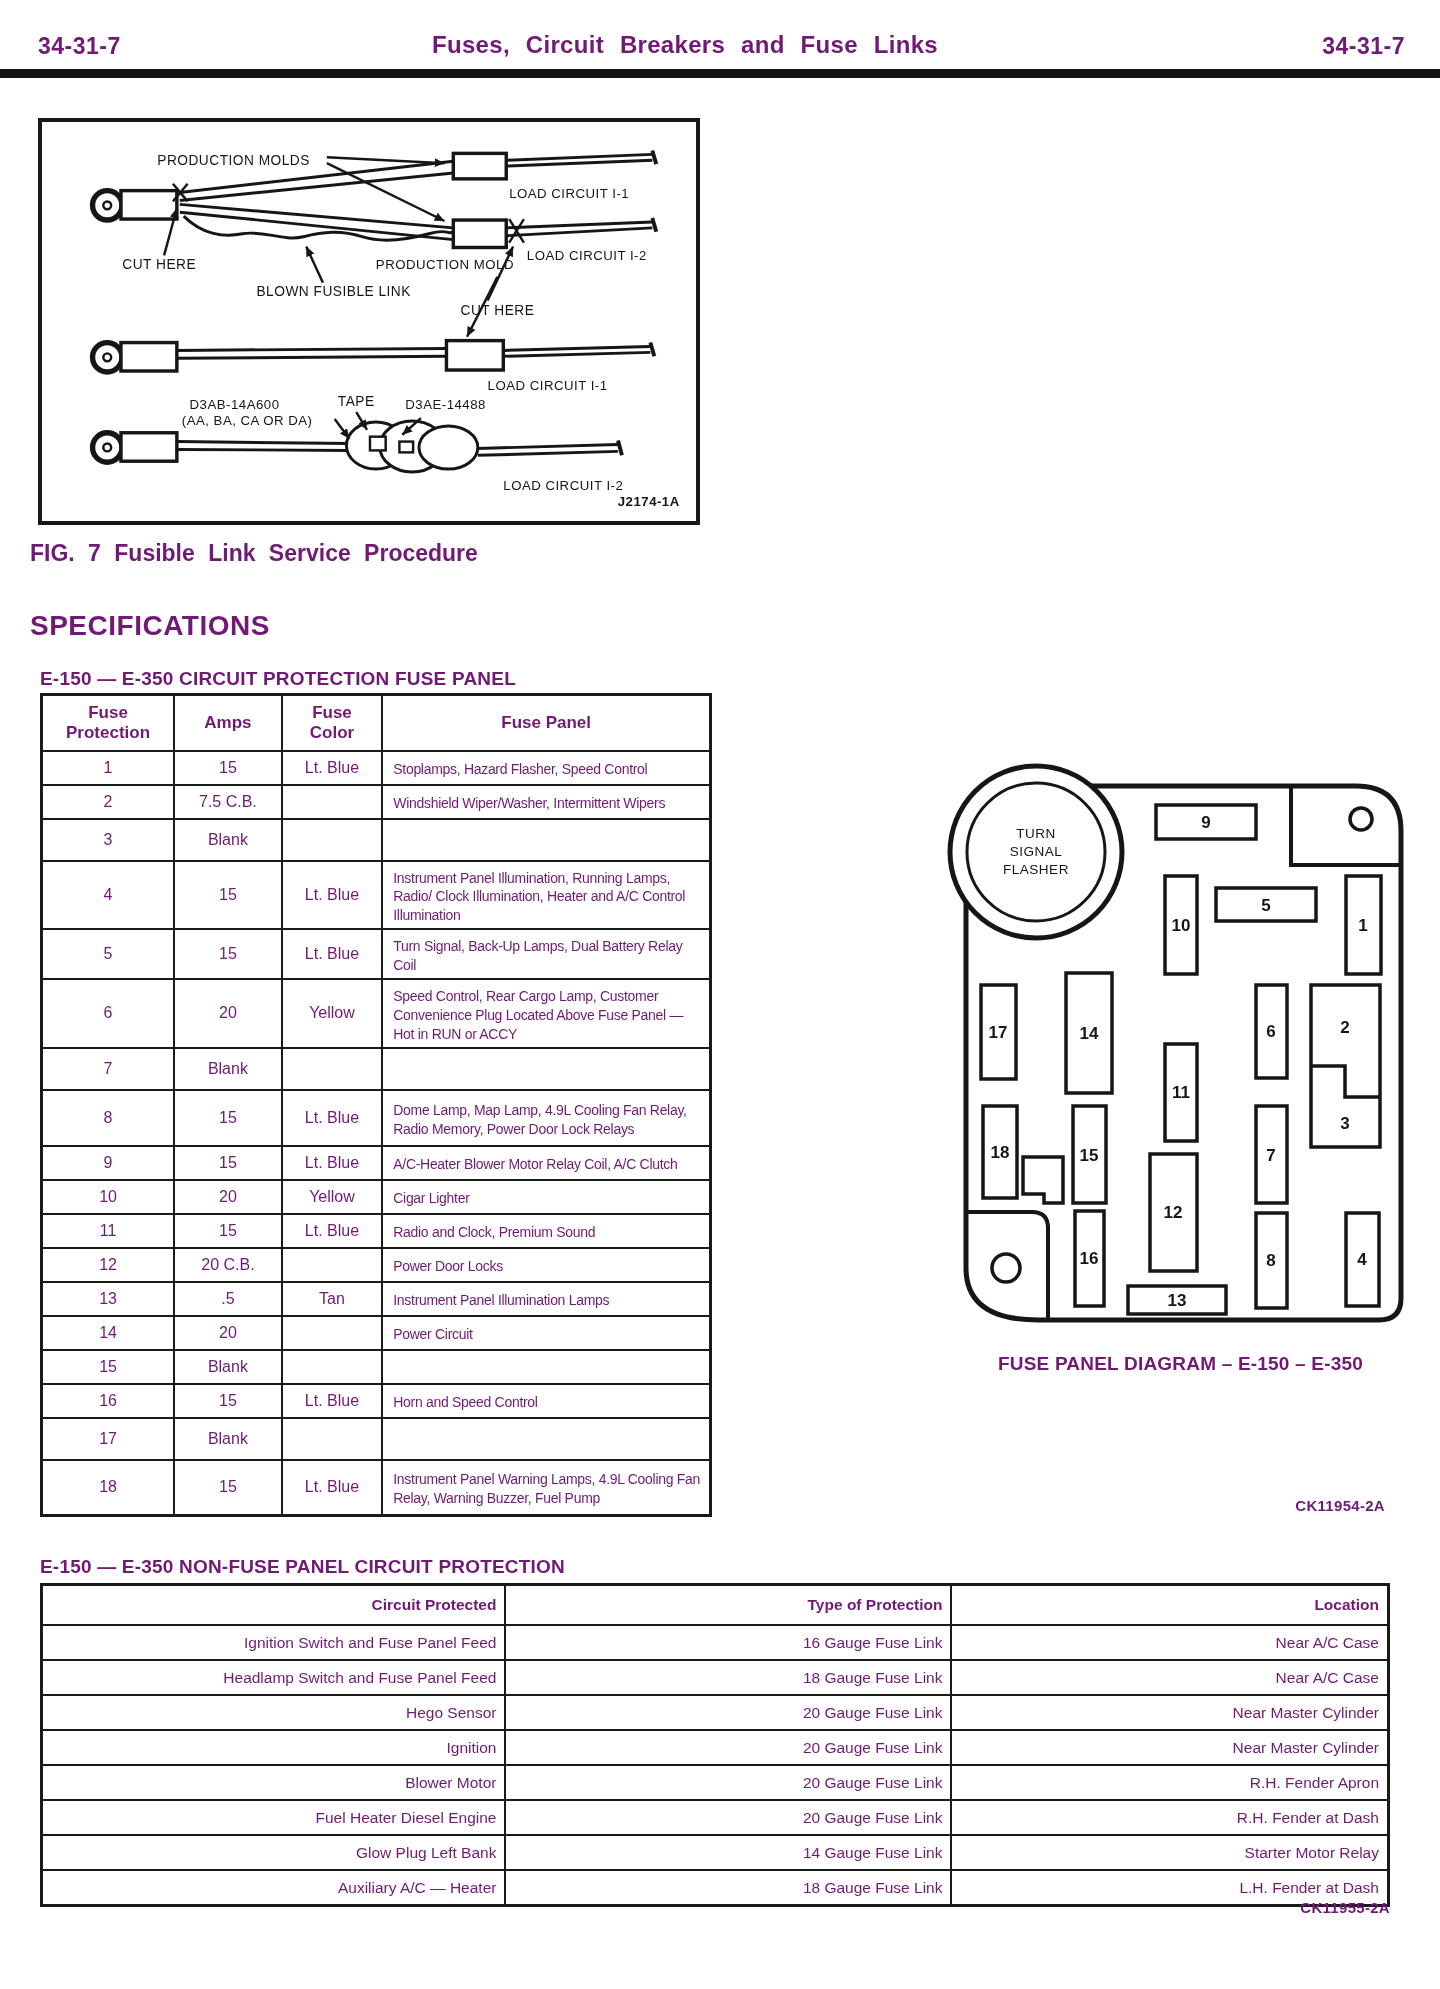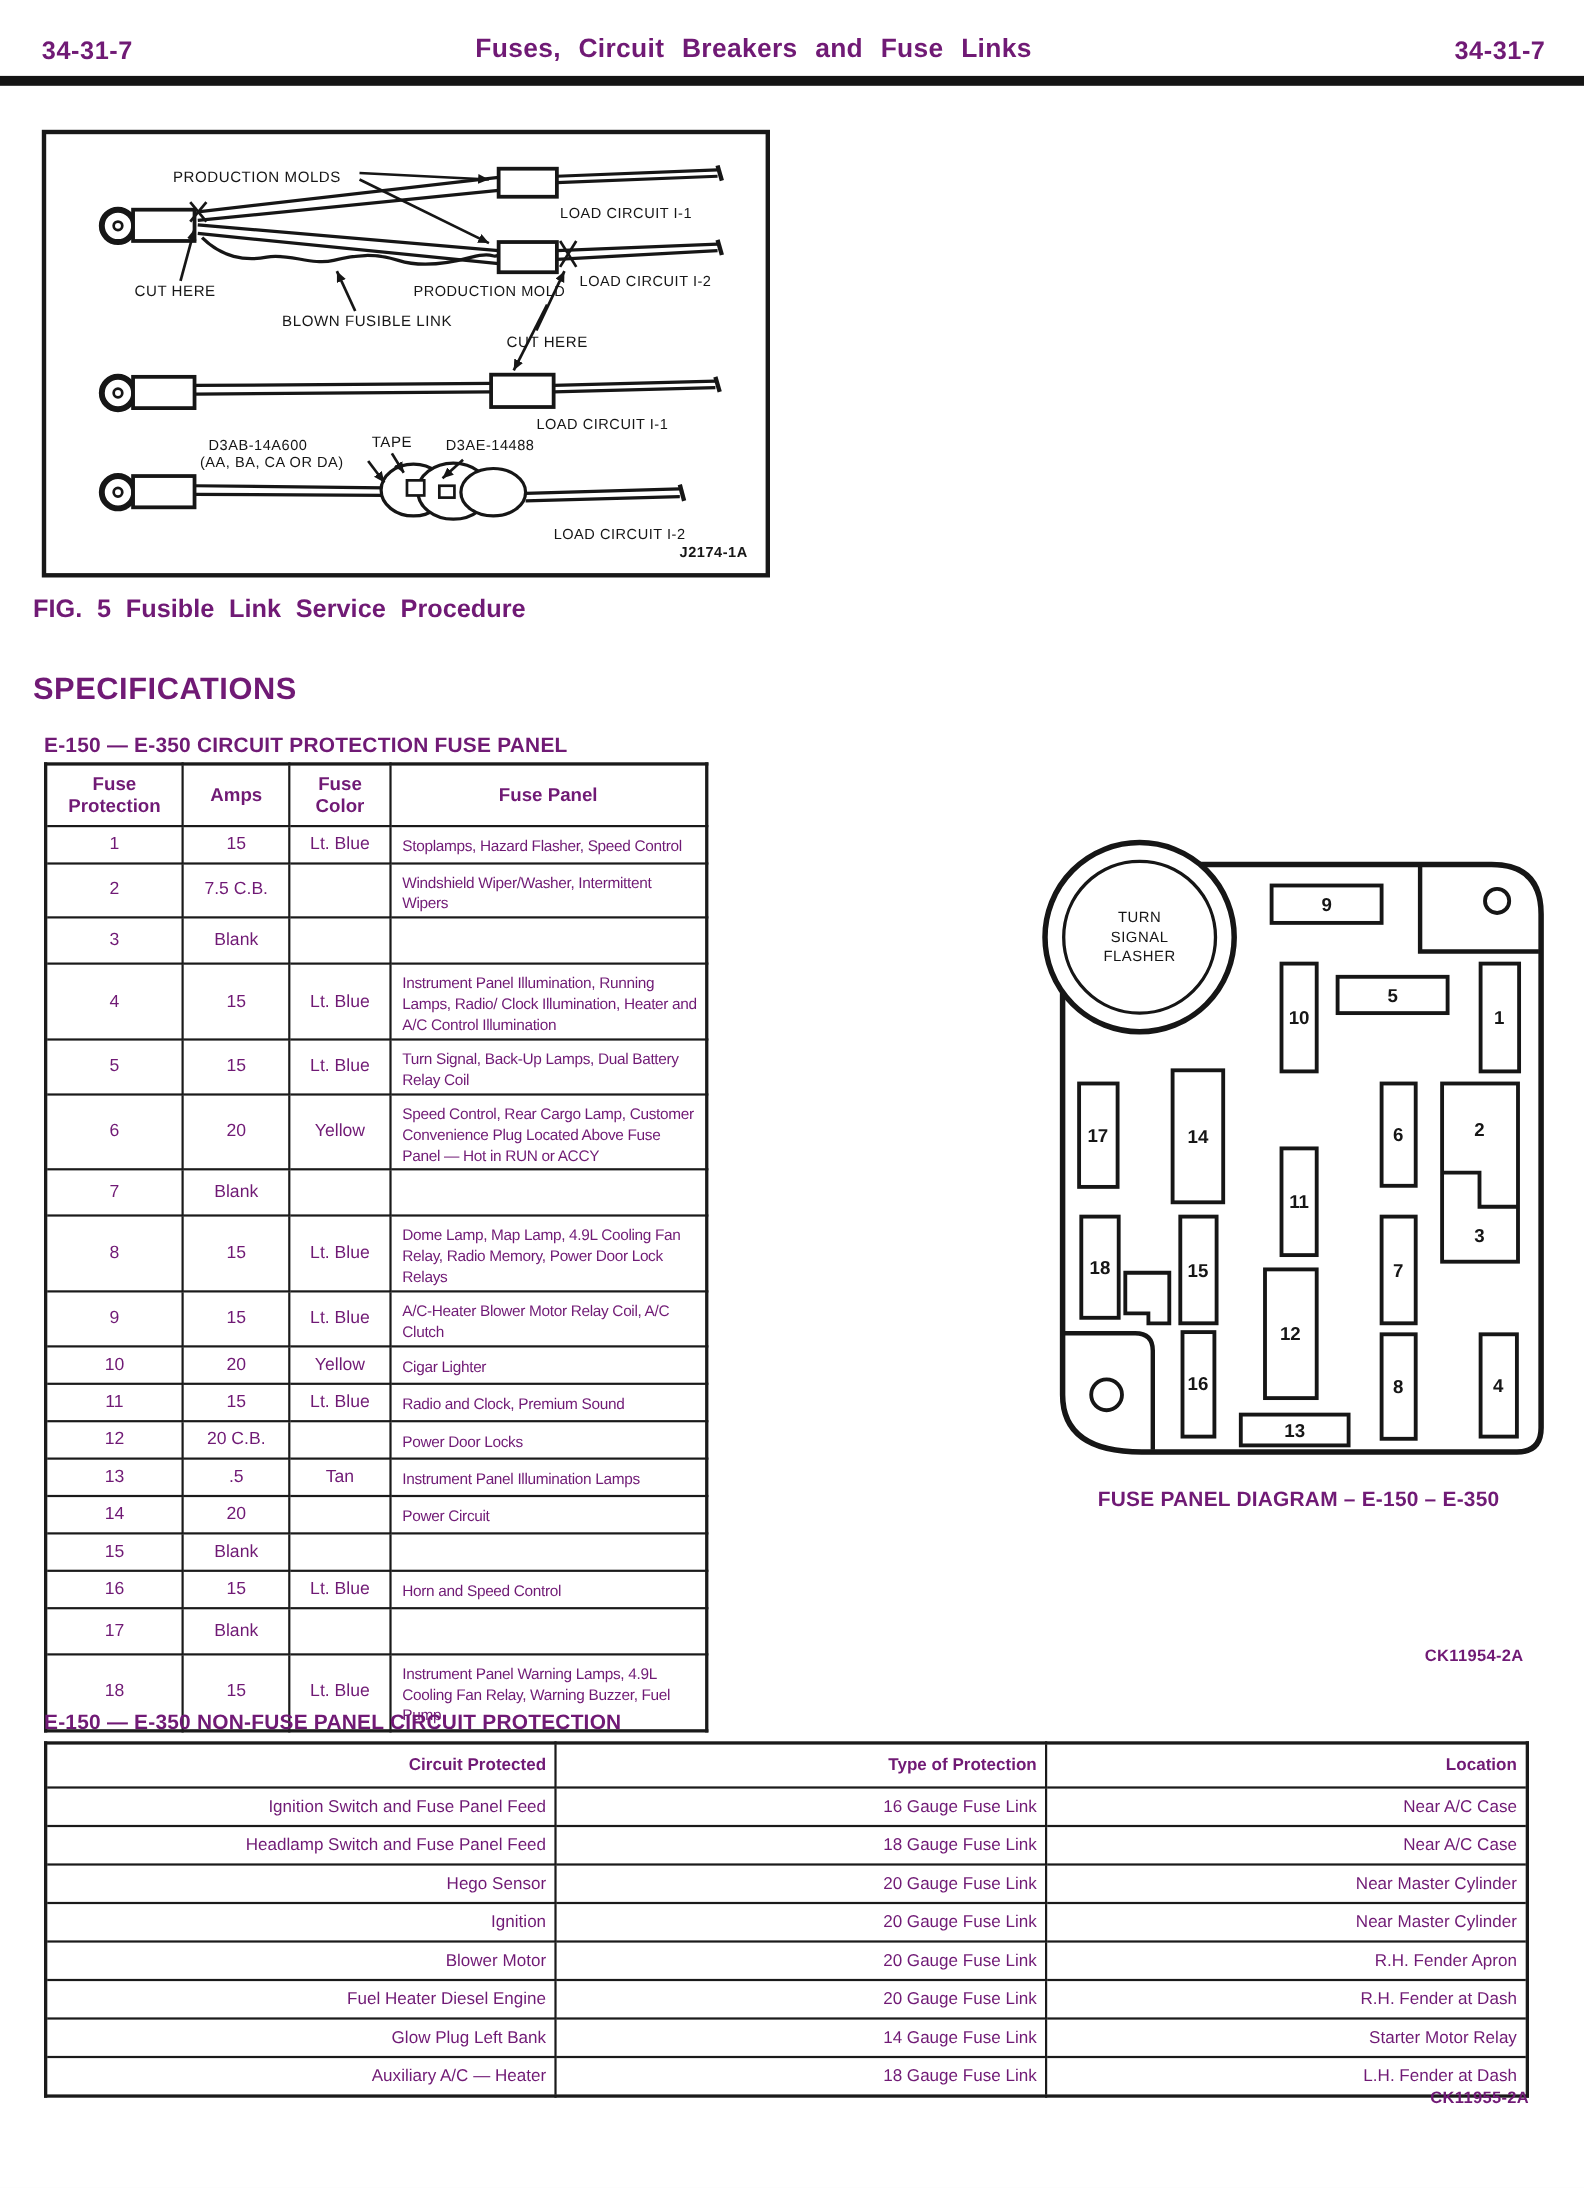--- a/index.html
+++ b/index.html
@@ -12,21 +12,21 @@
           word-spacing:9px;letter-spacing:.3px;padding-right:70px;box-sizing:border-box;}
   .hrule{left:0;top:69px;width:1440px;height:9px;background:#141414;}
   
   .figbox{left:38px;top:118px;width:662px;height:407px;border:4px solid #181818;box-sizing:border-box;}
   .figcap{left:30px;top:540px;font-size:23px;font-weight:bold;word-spacing:7px;}
   .spec{left:30px;top:610px;font-size:28px;font-weight:bold;letter-spacing:.5px;}
   .tbltitle{font-size:19px;font-weight:bold;letter-spacing:.2px;}
   
   table{border-collapse:collapse;}
   .fusetbl{left:40px;top:693px;width:672px;}
-  .fusetbl table{width:604px;border:3px solid #1a1a1a;}
+  .fusetbl table{width:672px;border:3px solid #1a1a1a;}
   .fusetbl td{border:2.5px solid #1a1a1a;vertical-align:middle;}
   .fusetbl td.hd{font-weight:bold;font-size:17px;text-align:center;white-space:pre-line;line-height:1.15;}
   .fusetbl td.c{text-align:center;font-size:16px;}
   .fusetbl td.p{font-size:14px;letter-spacing:-0.3px;padding:7px 6px 3px 10px;line-height:1.35;}
   tr.h34{height:34px;} tr.h42{height:42px;} tr.h56{height:56px;}
   
   .panelcap{left:943px;top:1353px;width:475px;text-align:center;font-size:19px;font-weight:bold;letter-spacing:.2px;}
   .ckref{font-size:15px;font-weight:bold;letter-spacing:.3px;}
   
   .nftbl{left:40px;top:1583px;width:1350px;}
@@ -130,21 +130,21 @@
         <text x="318" y="290" text-anchor="middle">TAPE</text>
         <text x="148" y="293" font-size="13.5">D3AB-14A600</text>
         <text x="140" y="309" font-size="13.5">(AA, BA, CA OR DA)</text>
         <text x="368" y="293" font-size="13.5">D3AE-14488</text>
         <text x="468" y="375" font-size="13.5">LOAD CIRCUIT I-2</text>
         <text x="648" y="392" text-anchor="end" font-size="13.5" font-weight="bold">J2174-1A</text>
       </g>
     </svg>
   </div>
 
-  <div class="abs figcap">FIG. 5 Fusible Link Service Procedure</div>
+  <div class="abs figcap">FIG. 7 Fusible Link Service Procedure</div>
   <div class="abs spec">SPECIFICATIONS</div>
   <div class="abs tbltitle" style="left:40px;top:668px;">E-150 — E-350 CIRCUIT PROTECTION FUSE PANEL</div>
 
   <div class="abs fusetbl">
     <table>
       <colgroup>
           <col style="width:133px">
           <col style="width:108px">
           <col style="width:101px">
           <col style="width:330px">

